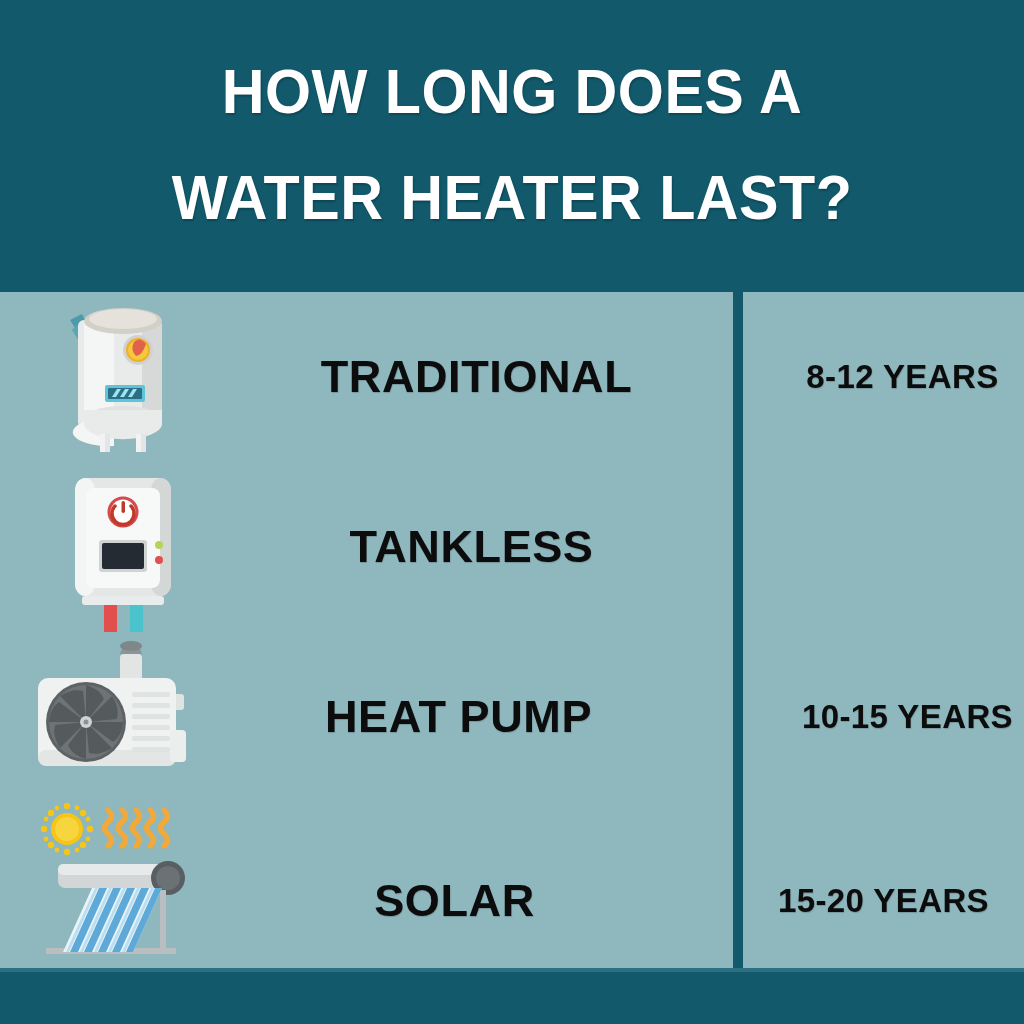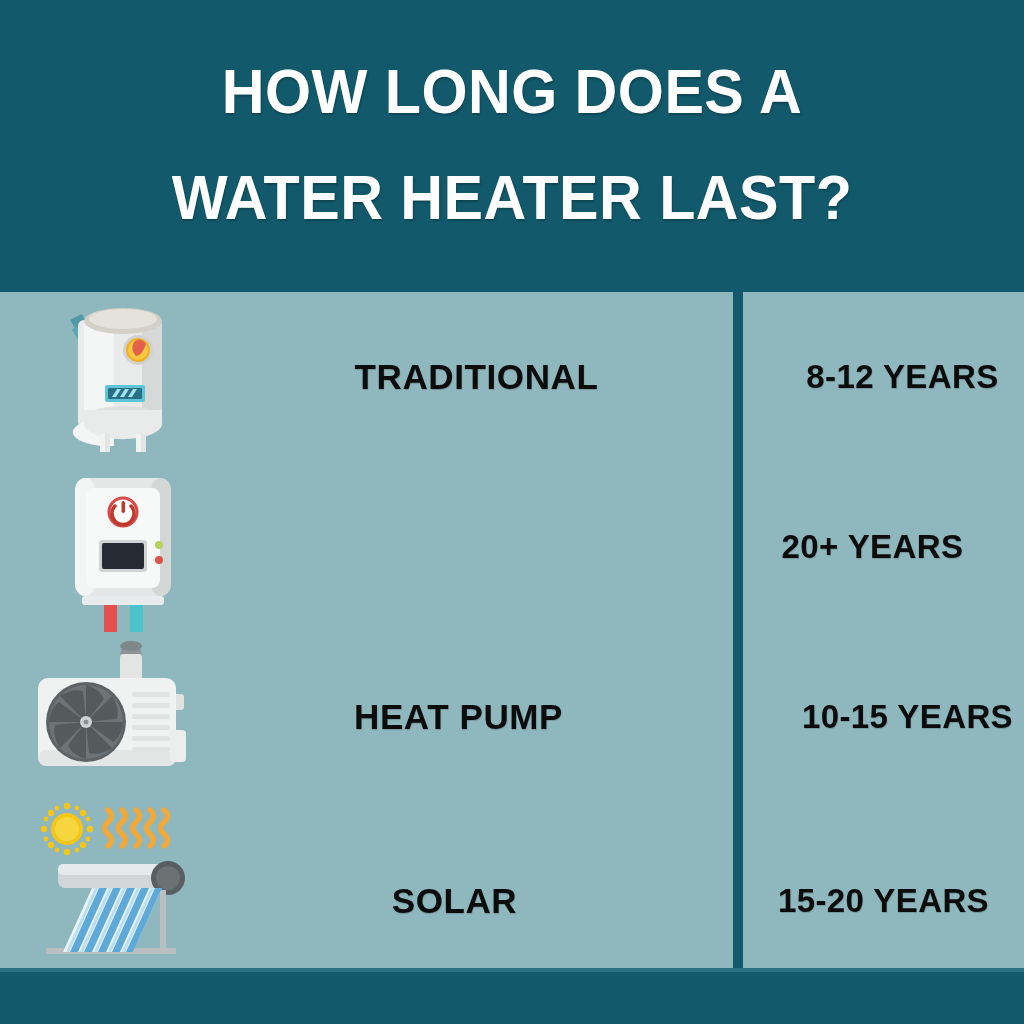--- a/index.html
+++ b/index.html
@@ -92,21 +92,21 @@
     left: 220px;
     top: 0;
     width: 513px;
     height: 170px;
     display: flex;
     align-items: center;
     justify-content: center;
     color: #0c0c0c;
     font-family: "Liberation Sans", sans-serif;
     font-weight: bold;
-    font-size: 35px;
+    font-size: 45px;
     letter-spacing: 0.6px;
     text-shadow: 0.5px 1px 1px rgba(0,0,0,0.18);
   }
   .row-value {
     position: absolute;
     left: 743px;
     top: 0;
     width: 281px;
     height: 170px;
     display: flex;
@@ -224,21 +224,21 @@
 
         <circle cx="139" cy="83" r="4" fill="#b6d45a"></circle>
         <circle cx="139" cy="98" r="4" fill="#e2504e"></circle>
 
         <rect x="62" y="134" width="82" height="9" rx="3" fill="#e9ecec"></rect>
 
         <rect x="84" y="143" width="13" height="34" fill="#e2504e"></rect>
         <rect x="110" y="143" width="13" height="34" fill="#4bc3cd"></rect>
       </svg>
     </div>
-    <div class="row-value">20+ YEARS</div>
+    <div class="row-label">TANKLESS</div>
   </div>
 
   <div class="row row-3">
     <div class="row-icon">
       <svg width="200" height="170" viewBox="0 0 200 170">
 
         <rect x="100" y="22" width="22" height="36" rx="4" fill="#e2e5e4"></rect>
         <path d="M100 22 h22 l-3 -8 h-16 z" fill="#8c9497"></path>
         <ellipse cx="111" cy="14" rx="11" ry="5" fill="#7e878a"></ellipse>
 

